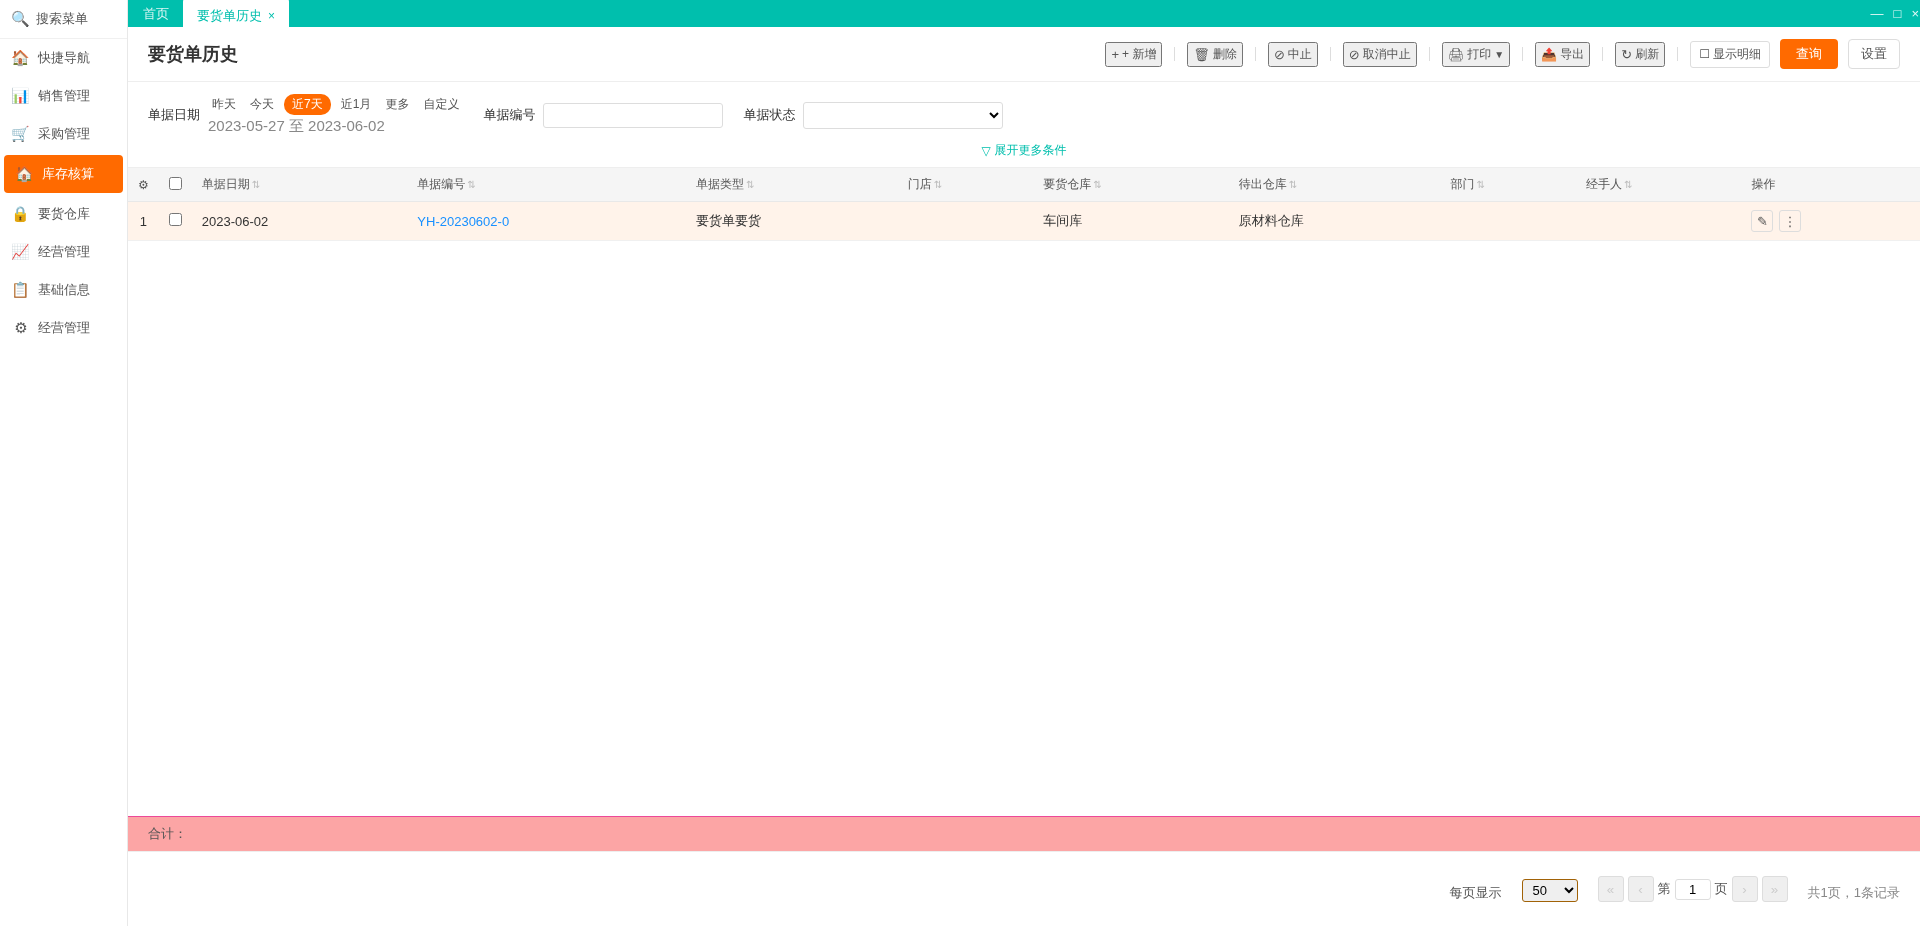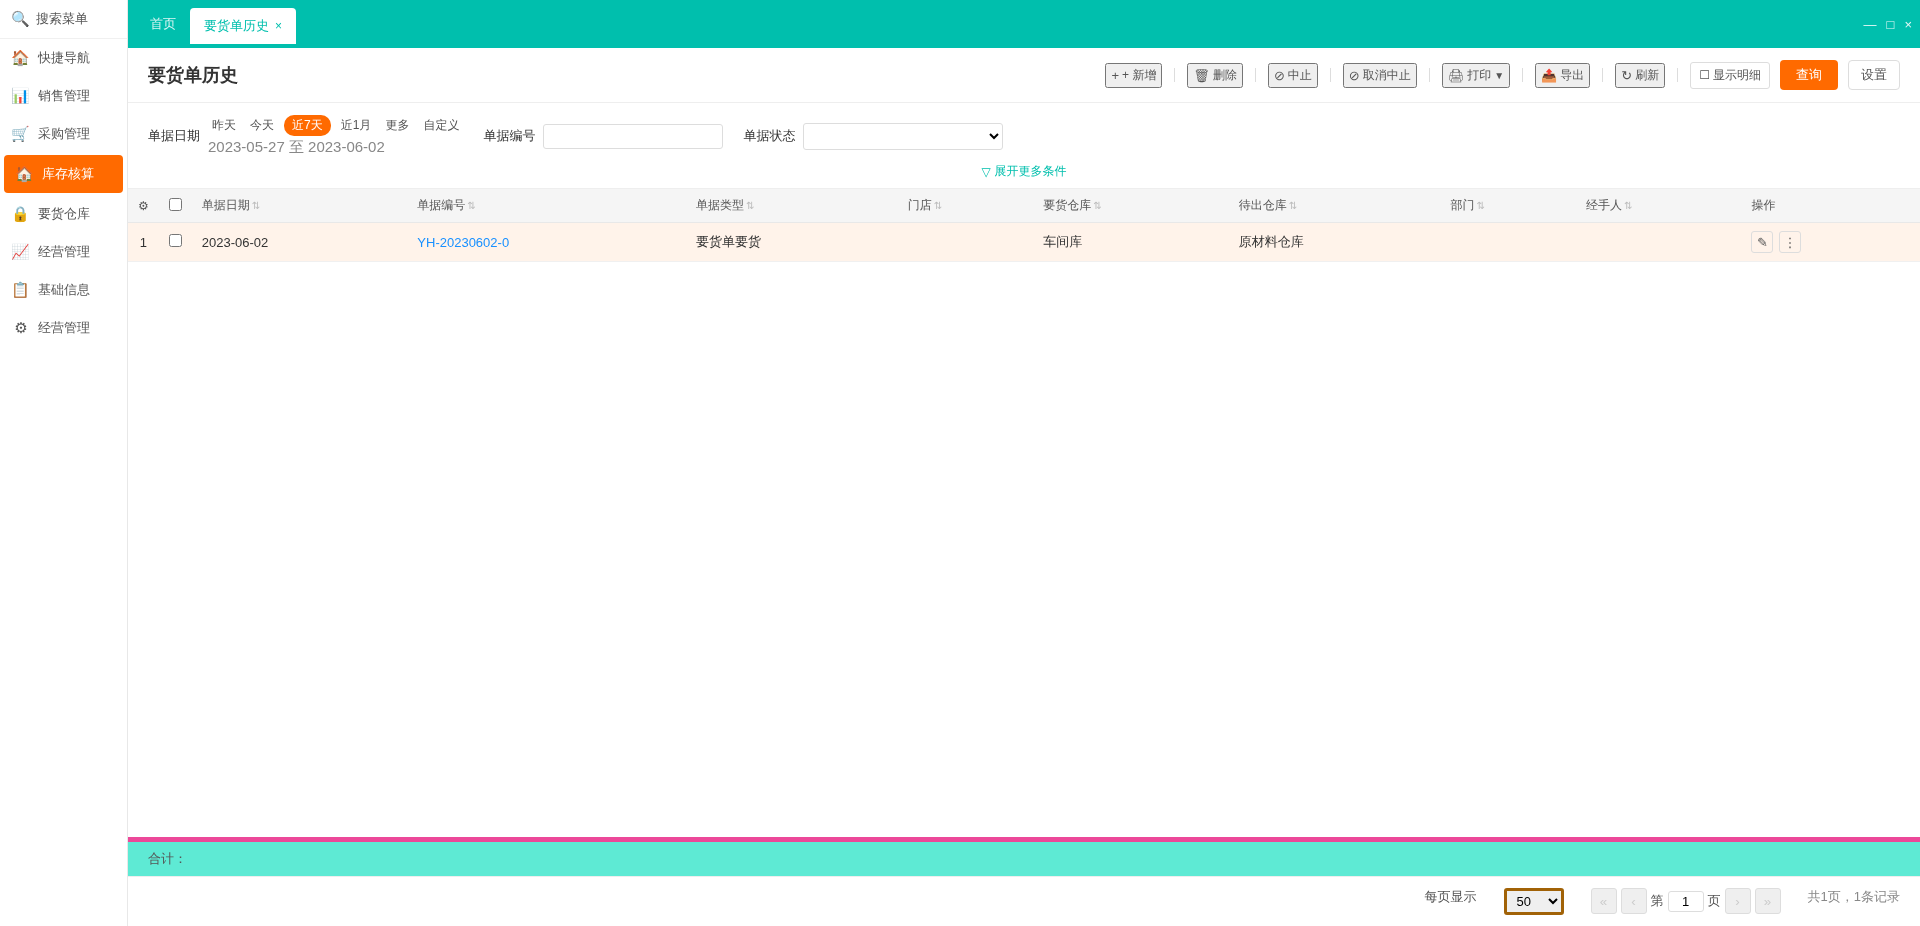--- a/index.html
+++ b/index.html
@@ -10,21 +10,21 @@
     .sidebar-search { padding: 10px 12px; display: flex; align-items: center; gap: 6px; color: #555; font-size: 13px; cursor: pointer; border-bottom: 1px solid #f0f0f0; }
     .sidebar-item { padding: 10px 12px; display: flex; align-items: center; gap: 8px; color: #555; font-size: 13px; cursor: pointer; }
     .sidebar-item.active { background: #ff6a00; color: #fff; border-radius: 4px; margin: 2px 4px; }
     .sidebar-item.active .sidebar-icon { color: #fff; }
     .sidebar-icon { width: 18px; height: 18px; display: flex; align-items: center; justify-content: center; font-size: 15px; }
 
     
     .main { flex: 1; display: flex; flex-direction: column; height: 100%; overflow: hidden; }
 
     
-    .topbar { height: 48px; background: #00bfad; display: flex; align-items: center; padding: 0 8px; gap: 0; }
+    .topbar { height: 27px; background: #00bfad; display: flex; align-items: center; padding: 0 1px; gap: 0; }
     .topbar-tab { padding: 0 14px; height: 40px; display: flex; align-items: center; color: #fff; font-size: 13px; cursor: pointer; opacity: 0.85; }
     .topbar-tab.active { background: #fff; color: #00bfad; opacity: 1; border-radius: 4px 4px 0 0; margin-top: 4px; height: 36px; }
     .topbar-tab .tab-close { margin-left: 6px; font-size: 12px; cursor: pointer; }
     .topbar-right { margin-left: auto; display: flex; align-items: center; gap: 10px; color: #fff; font-size: 13px; }
     .topbar-right span { cursor: pointer; opacity: 0.9; }
 
     
     .page-header { background: #fff; padding: 12px 20px; display: flex; align-items: center; justify-content: space-between; border-bottom: 1px solid #eee; }
     .page-title { font-size: 18px; font-weight: bold; color: #333; }
     .header-actions { display: flex; align-items: center; gap: 10px; }
@@ -56,26 +56,26 @@
     .data-table tbody tr.selected { background: #fff3ea; }
     .th-sort { display: flex; align-items: center; gap: 2px; cursor: pointer; }
     .sort-icon { color: #bbb; font-size: 10px; }
     .row-num { color: #888; text-align: center; }
     .link-text { color: #1890ff; cursor: pointer; text-decoration: none; }
     .op-icon { width: 22px; height: 22px; display: inline-flex; align-items: center; justify-content: center; border: 1px solid #ddd; border-radius: 3px; cursor: pointer; color: #555; font-size: 13px; margin-right: 2px; }
     .settings-icon-cell { width: 30px; text-align: center; }
     .checkbox-cell { width: 30px; text-align: center; }
 
     
-    .table-footer { background: #5eead4; border-top: 5px solid #ec4899; padding: 8px 20px; display: flex; align-items: center; }
+    .table-footer { background: #fca5a5; border-top: 1px solid #ec4899; padding: 8px 20px; display: flex; align-items: center; }
     .footer-sum { font-size: 13px; color: #555; }
 
     
-    .pagination-bar { background: #fff; border-top: 1px solid #eee; padding: 11px 20px; display: flex; align-items: flex-start; justify-content: flex-end; gap: 27px; font-size: 13px; color: #555; }
-    .page-size-select { border: 3px solid #a16207; border-radius: 3px; padding: 2px 6px; font-size: 13px; }
+    .pagination-bar { background: #fff; border-top: 1px solid #eee; padding: 24px 20px; display: flex; align-items: flex-end; justify-content: flex-end; gap: 20px; font-size: 13px; color: #555; }
+    .page-size-select { border: 1px solid #a16207; border-radius: 3px; padding: 2px 6px; font-size: 13px; }
     .page-nav { display: flex; align-items: center; gap: 4px; }
     .page-nav-btn { width: 26px; height: 26px; display: flex; align-items: center; justify-content: center; border: 1px solid #ddd; border-radius: 3px; cursor: pointer; color: #555; }
     .page-nav-btn.disabled { color: #ccc; cursor: not-allowed; }
     .page-num-input { width: 36px; border: 1px solid #ddd; border-radius: 3px; padding: 2px 4px; text-align: center; font-size: 13px; }
     .total-info { color: #888; font-size: 13px; }
 
     .content-body { flex: 1; display: flex; flex-direction: column; overflow: hidden; }
     .divider { width: 1px; height: 14px; background: #ddd; margin: 0 2px; }
   </style>
 </head>

